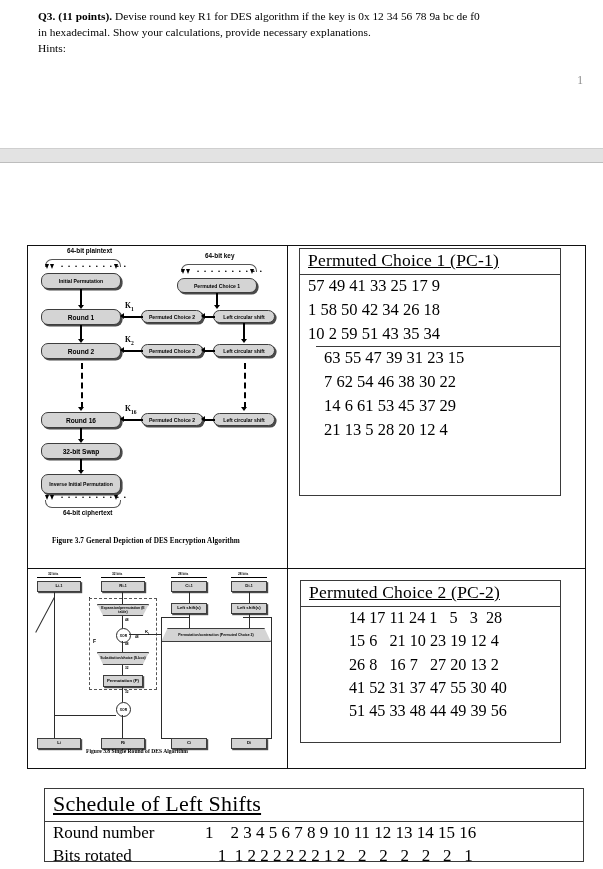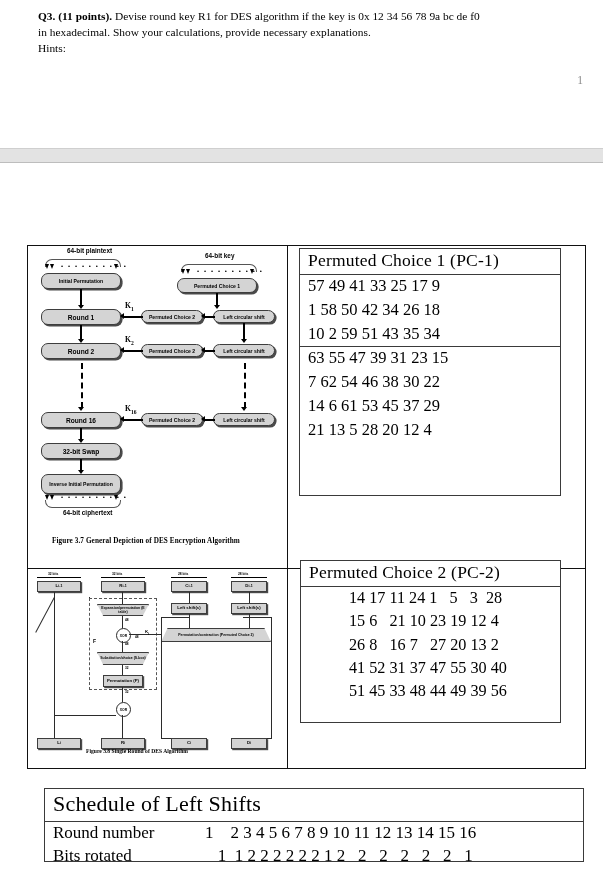--- a/index.html
+++ b/index.html
@@ -28,28 +28,28 @@
     border:1.3px solid #111;border-top:none;box-sizing:border-box;background:#fff;}
   #vrule-top{position:absolute;left:287px;top:245px;width:0;height:324px;
     border-left:1.3px solid #111;}
   #vrule-bot{position:absolute;left:287px;top:569px;width:0;height:200px;
     border-left:1.3px solid #111;}
 
   
   .numtable{position:absolute;border:1.2px solid #3a3a3a;background:#fff;
     box-sizing:border-box;}
   .numtable .t-title{border-bottom:1.2px solid #3a3a3a;padding:1px 8px 3px 8px;
-    font-size:17.5px;letter-spacing:.2px;white-space:nowrap;}
+    font-size:17.5px;letter-spacing:.2px;white-space:nowrap;text-decoration:underline;}
   .numtable .t-group{padding:0;}
-  .numtable .t-group + .t-group{border-top:1.2px solid #3a3a3a;}
+  .numtable .t-group + .t-group{border-top:1.2px solid #3a3a3a;margin-left:16px;}
   .numtable .t-row{padding:0px 8px 1px 8px;font-size:16.5px;white-space:pre;
     line-height:1.38;}
 
   #pc1-table{left:299px;top:248px;width:262px;height:248px;}
-  #pc2-table{left:300px;top:560px;width:261px;height:163px;}
+  #pc2-table{left:300px;top:580px;width:261px;height:163px;}
   #pc2-table .t-row{font-size:16.2px;margin-left:40px;}
 
   #shift-table{left:44px;top:788px;width:540px;height:74px;}
   #shift-table .t-title{font-size:22px;padding:2px 8px 4px 8px;}
   #shift-table .srow{display:flex;align-items:baseline;padding:0 8px 1px 8px;
     font-size:17px;line-height:1.32;white-space:pre;}
   #shift-table .srow .slabel{display:inline-block;width:152px;flex:0 0 152px;}
   #shift-table .srow .scells{display:inline-block;white-space:pre;}
 
   

